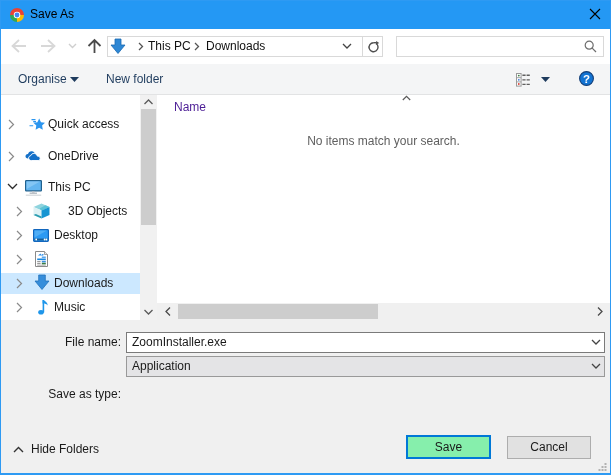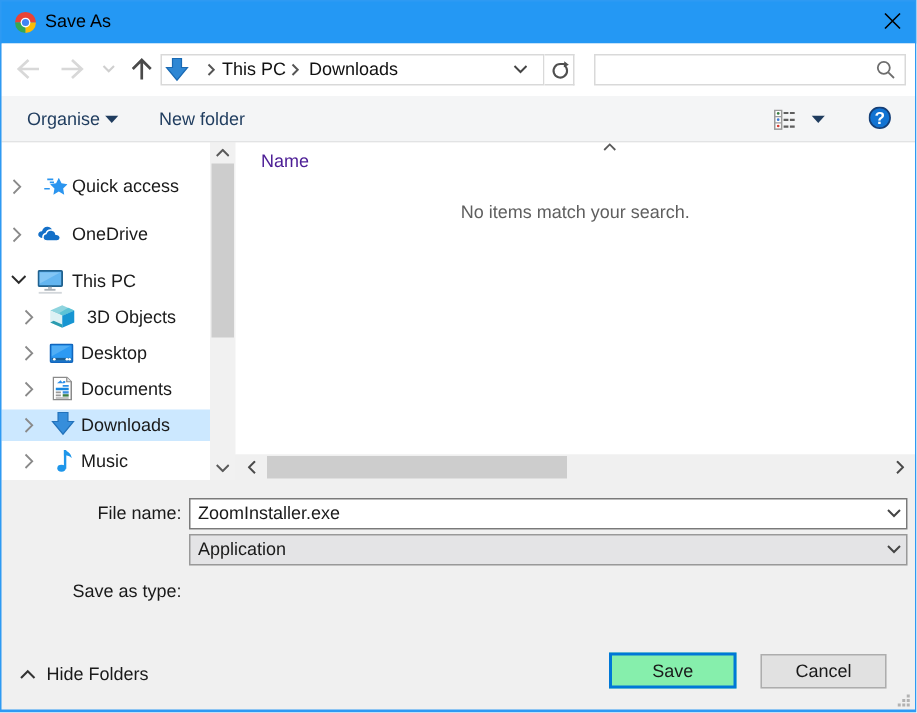--- a/index.html
+++ b/index.html
@@ -212,21 +212,21 @@
   </div>
   <div class="abs" style="left:33px;top:203px;">
     <svg width="17" height="16" viewBox="0 0 17 16">
       <path d="M8.5 0.5 L16.5 4 L8.5 7.5 L0.5 4 Z" fill="#8fd4de"></path>
       <path d="M12.5 2.2 L16.5 4 L8.5 7.5 L6.5 5.6 Z" fill="#5cc3d6"></path>
       <path d="M0.5 4 L8.5 7.5 L8.5 15.5 L0.5 12 Z" fill="#ddf1f4"></path>
       <path d="M16.5 4 L8.5 7.5 L8.5 15.5 L16.5 12 Z" fill="#1695d2"></path>
       <path d="M0.5 12 L8.5 15.5 L8.5 13.4 L2.8 10.9 Z" fill="#2a9cb0"></path>
     </svg>
   </div>
-  <div class="abs" style="left:58px;top:201px;height:21px;line-height:21px;">3D Objects</div>
+  <div class="abs" style="left:68px;top:201px;height:21px;line-height:21px;">3D Objects</div>
 
   <div class="abs" style="left:16px;top:230px;">
     <svg width="7" height="11" viewBox="0 0 7 11">
         <path d="M1 1 L5.5 5.5 L1 10" stroke="#8a8a8a" stroke-width="1.2" fill="none"></path>
       </svg>
   </div>
   <div class="abs" style="left:33px;top:229px;">
     <svg width="16" height="13" viewBox="0 0 16 13">
       <rect x="0.6" y="0.6" width="14.8" height="11.8" rx="0.8" fill="#2d9af3" stroke="#1266bd" stroke-width="1.2"></rect>
       <path d="M1.5 1.5 L14 1.5 L1.5 8.5 Z" fill="#51aef5"></path>
@@ -250,21 +250,20 @@
       <path d="M3 4.5 L5.5 2.5 L6.5 4 L7.5 3.2 L8 4.5 Z" fill="#2e8fe8"></path>
       <rect x="7.2" y="3" width="1.3" height="1.3" fill="#2e8fe8"></rect>
       <path d="M6.8 6.2 L10.8 6.2" stroke="#2e8fe8" stroke-width="1.2"></path>
       <path d="M2.2 8.3 L10.8 8.3" stroke="#1787e0" stroke-width="1.6"></path>
       <path d="M2.2 10.6 L5.6 10.6 M2.2 12.6 L5.6 12.6" stroke="#9a9a9a" stroke-width="1.2"></path>
       <rect x="6.8" y="9.8" width="4" height="1.6" fill="#3b8ee0"></rect>
       <rect x="6.8" y="11.8" width="4" height="1.6" fill="#3a7d44"></rect>
       <path d="M2.2 14.3 L10.8 14.3" stroke="#b0b0b0" stroke-width="0.9"></path>
     </svg>
   </div>
-  <div class="abs" style="left:54px;top:249px;height:21px;line-height:21px;">Documents</div>
 
   <div class="abs sel" style="left:1px;top:273px;width:139px;height:21px;"></div>
   <div class="abs" style="left:16px;top:278px;">
     <svg width="7" height="11" viewBox="0 0 7 11">
         <path d="M1 1 L5.5 5.5 L1 10" stroke="#8a8a8a" stroke-width="1.2" fill="none"></path>
       </svg>
   </div>
   <div class="abs" style="left:34px;top:274px;">
     <svg width="16" height="17" viewBox="0 0 16 17">
       <path d="M4.7 1 L11.3 1 L11.3 7 L15 7 L8 15.5 L1 7 L4.7 7 Z" fill="#368edb" stroke="#2272bb" stroke-width="0.8"></path>

